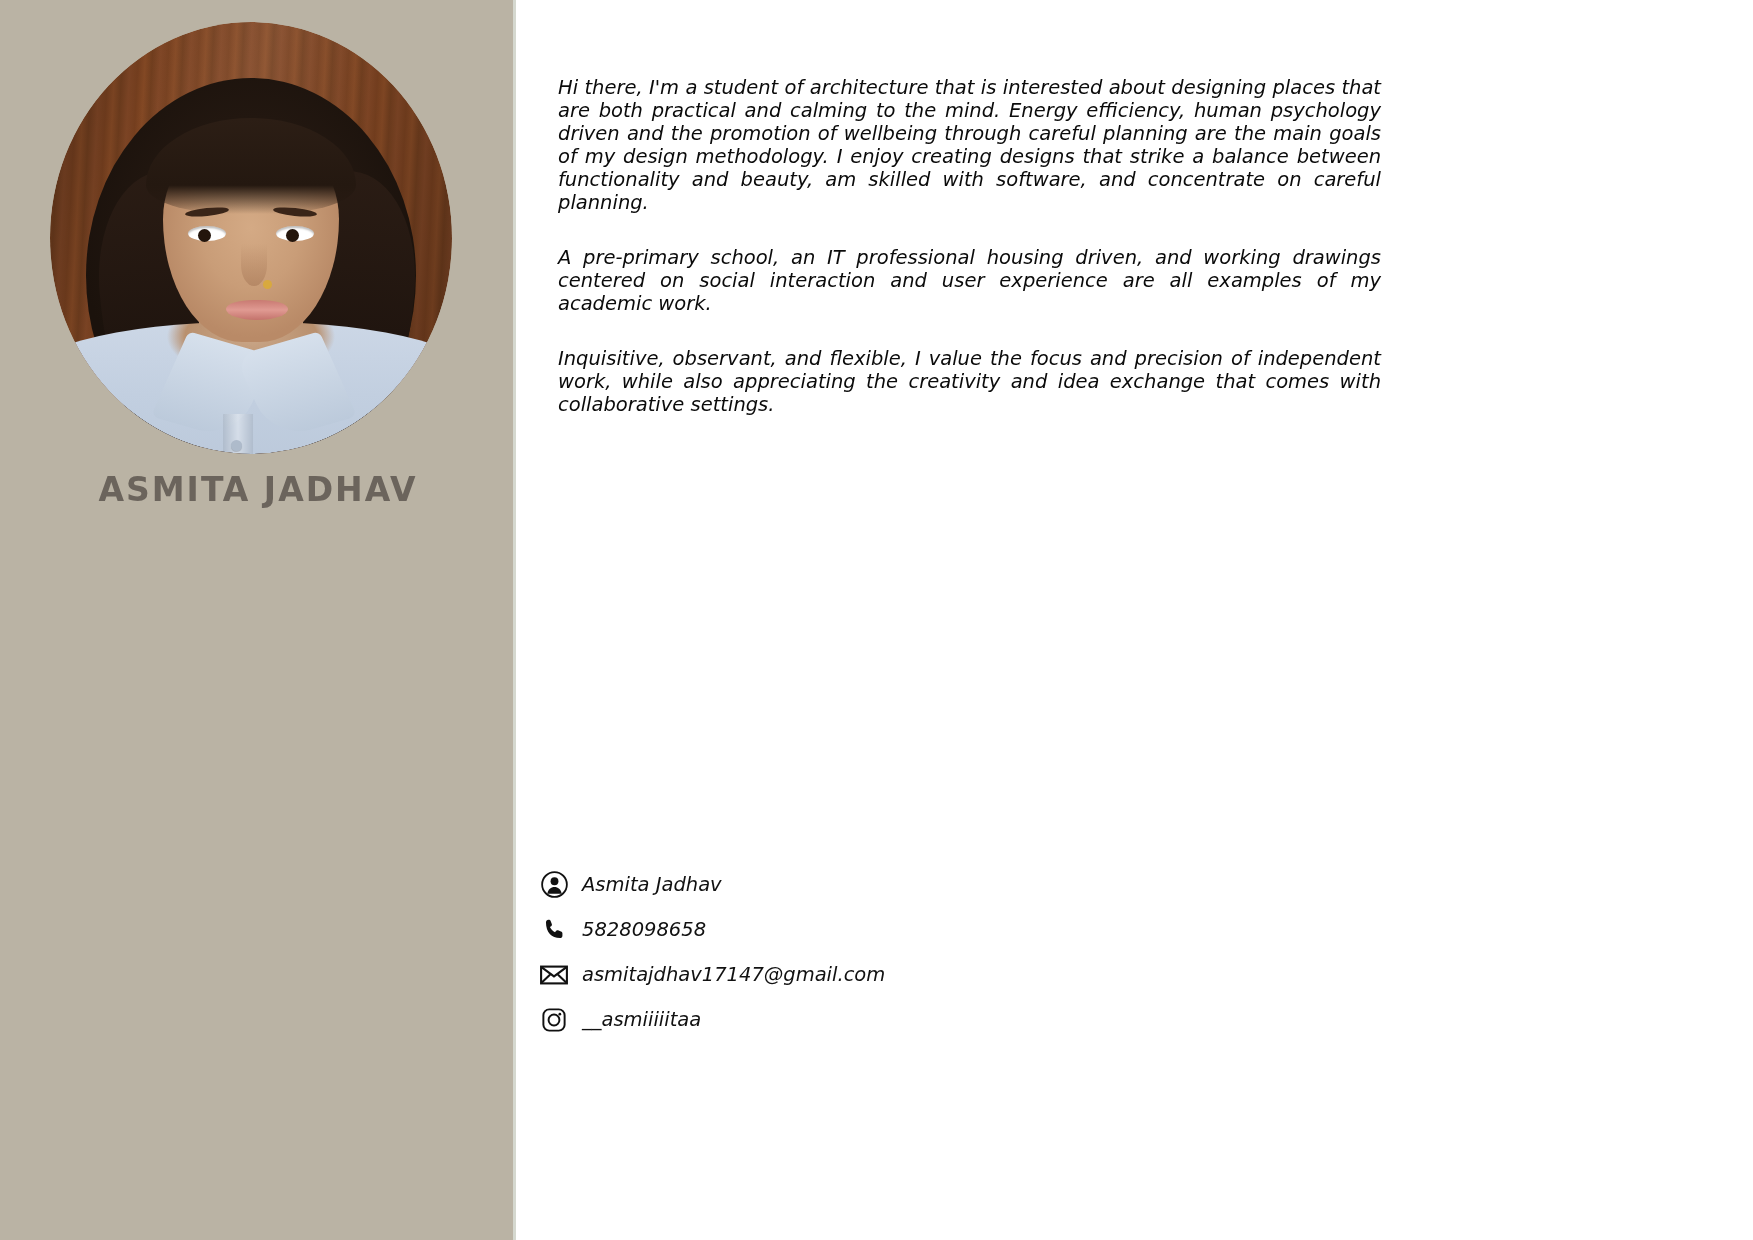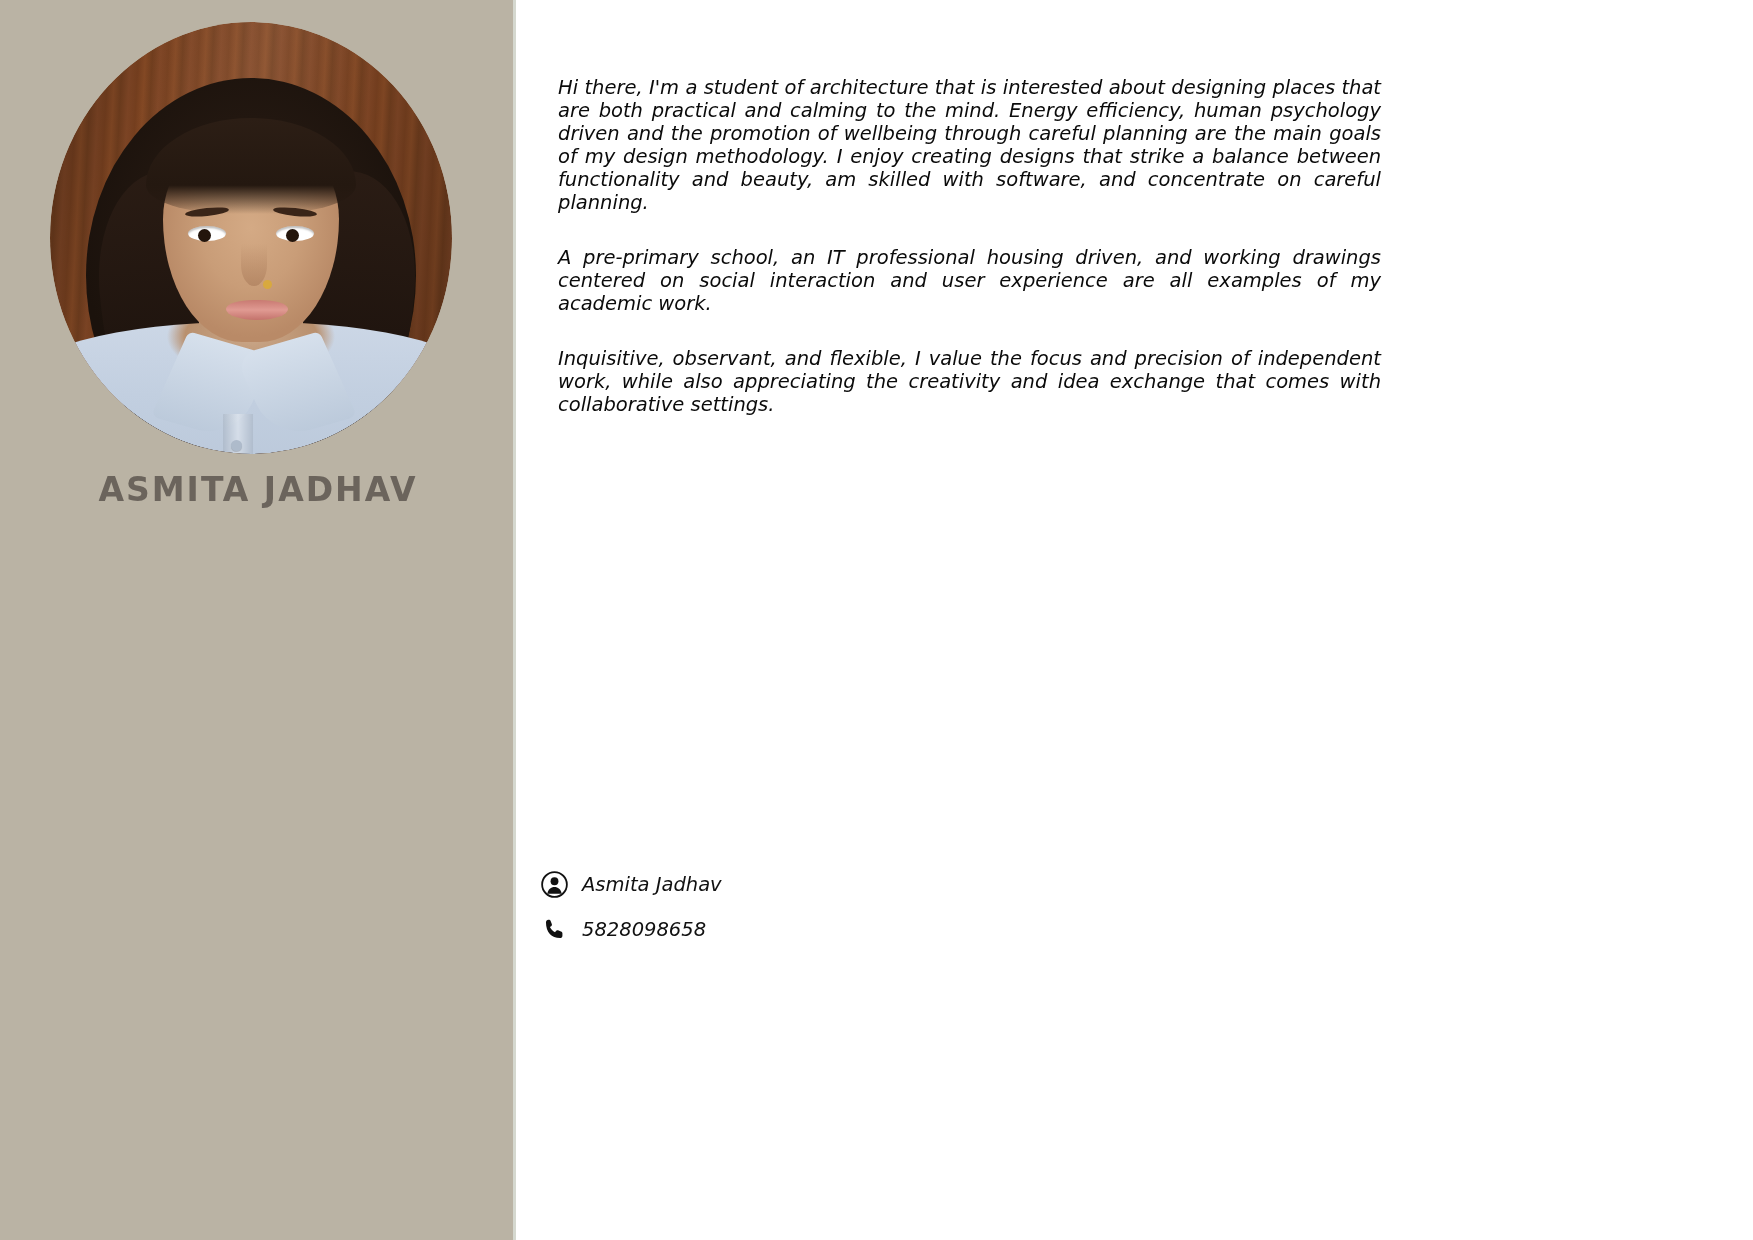--- a/index.html
+++ b/index.html
@@ -370,17 +370,37 @@
 
       <div class="contact-row">
         <span class="contact-icon">
           <svg width="25" height="25" viewBox="0 0 24 24" aria-hidden="true">
             <path d="M6.6 2.6c0.9 0 1.5 0.5 1.8 1.4l1 2.8c0.3 0.8 0.1 1.5-0.6 2l-1.2 0.9c1 2.2 2.7 3.9 4.9 4.9l0.9-1.2c0.5-0.7 1.2-0.9 2-0.6l2.8 1c0.9 0.3 1.4 0.9 1.4 1.8v2.3c0 1.3-1 2.3-2.3 2.3C9.2 20.2 3.8 14.8 3.8 5.1c0-1.3 1-2.5 2.3-2.5z" fill="#111"></path>
           </svg>
         </span>
         <span class="contact-text">5828098658</span>
       </div>
 
-
+      <div class="contact-row">
+        <span class="contact-icon">
+          <svg width="28" height="22" viewBox="0 0 28 22" aria-hidden="true">
+            <rect x="1.1" y="2.6" width="25.8" height="16.8" fill="none" stroke="#111" stroke-width="2.1"></rect>
+            <path d="M1.8 3.4 L14 12.4 L26.2 3.4" fill="none" stroke="#111" stroke-width="2.1"></path>
+            <path d="M1.8 18.6 L10.2 10.6 M26.2 18.6 L17.8 10.6" fill="none" stroke="#111" stroke-width="2.1"></path>
+          </svg>
+        </span>
+        <span class="contact-text">asmitajdhav17147@gmail.com</span>
+      </div>
+
+      <div class="contact-row">
+        <span class="contact-icon">
+          <svg width="26" height="26" viewBox="0 0 24 24" aria-hidden="true">
+            <rect x="2.2" y="2.2" width="19.6" height="19.6" rx="5.4" ry="5.4" fill="none" stroke="#111" stroke-width="1.8"></rect>
+            <circle cx="12" cy="12" r="5" fill="none" stroke="#111" stroke-width="1.8"></circle>
+            <circle cx="17.4" cy="6.6" r="1.25" fill="#111"></circle>
+          </svg>
+        </span>
+        <span class="contact-text">__asmiiiiitaa</span>
+      </div>
 
     </section>
   </main>
 </div>
 
 </body></html>

